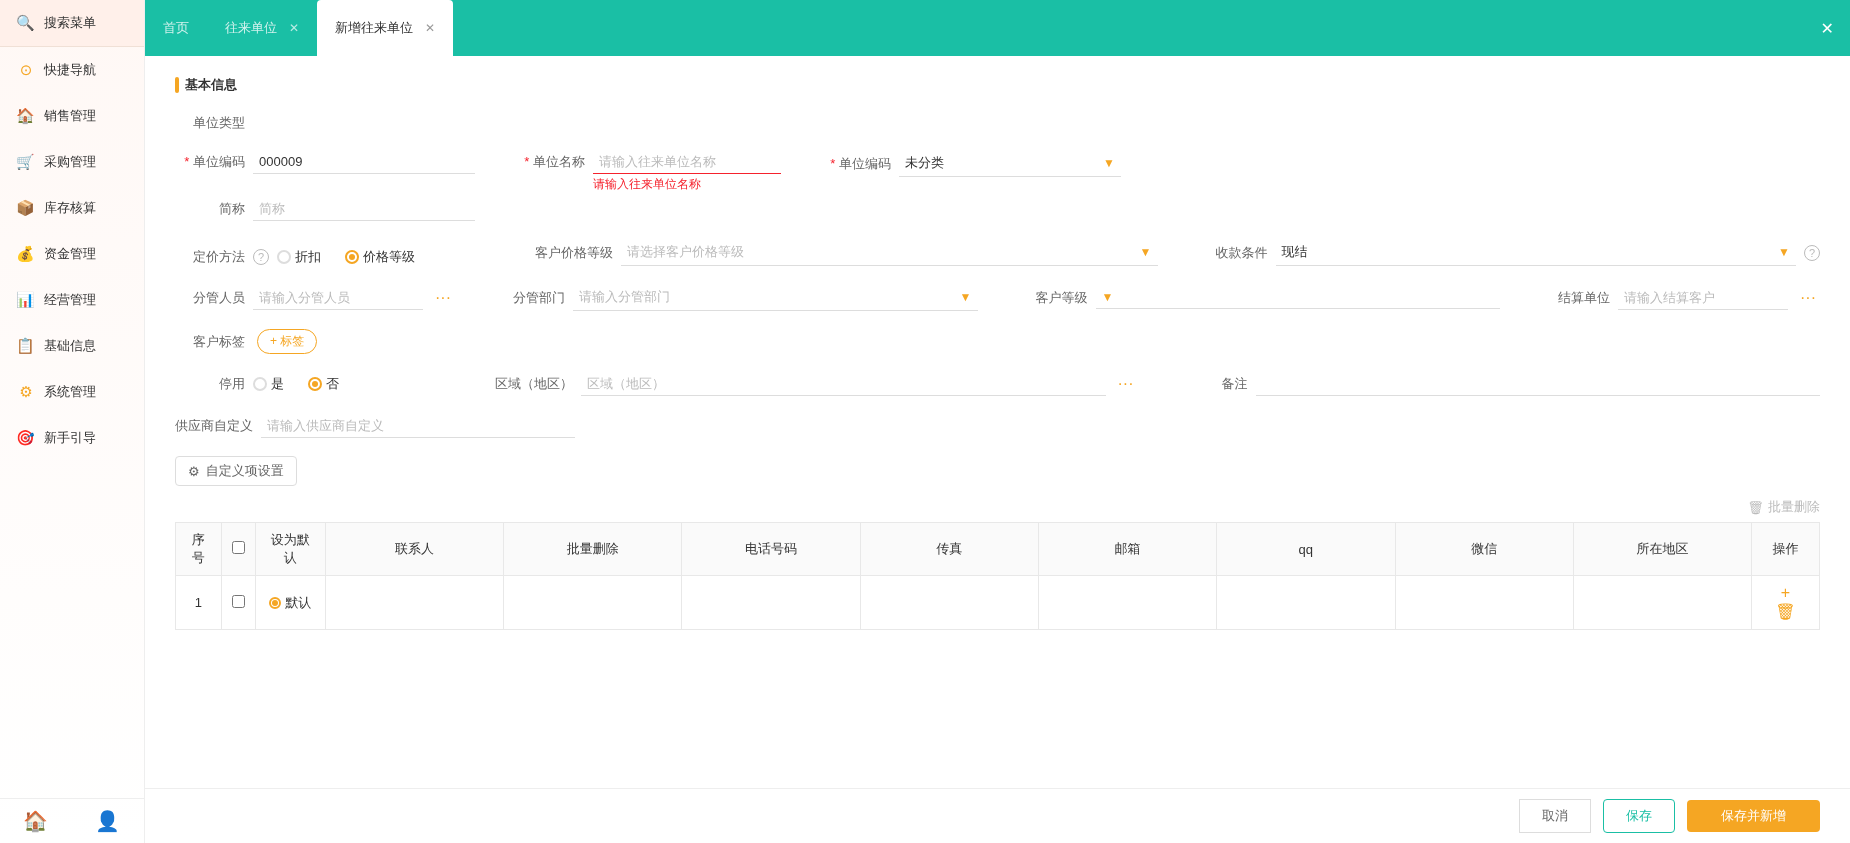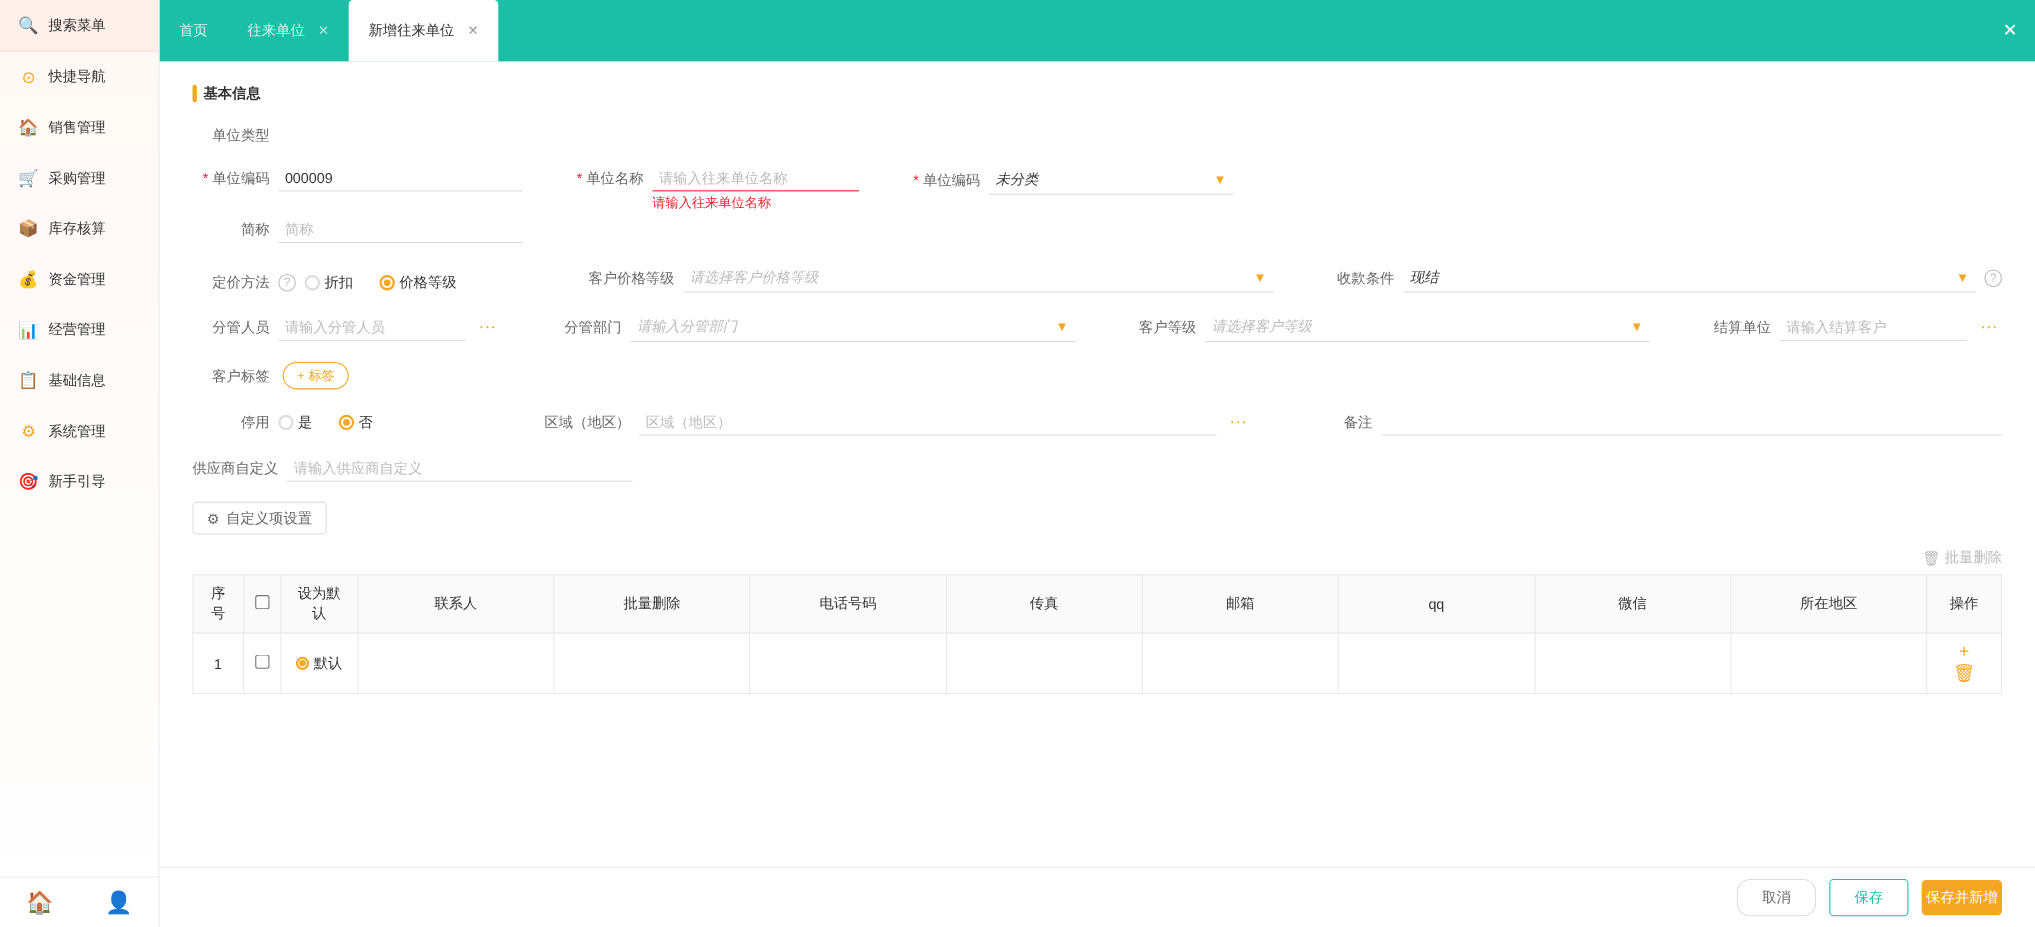--- a/index.html
+++ b/index.html
@@ -163,21 +163,20 @@
     .field-select {
       flex: 1;
       display: flex;
       align-items: center;
       border-bottom: 1px solid #ddd;
       padding: 4px 6px;
       cursor: pointer;
       color: #bbb;
       min-width: 0;
       position: relative;
-      font-style: italic;
     }
     .field-select .select-text { flex: 1; }
     .field-select .select-arrow { color: #f5a623; font-size: 12px; flex-shrink: 0; }
     .field-select.has-value { color: #333; }
 
     .error-msg {
       color: #f5222d;
       font-size: 12px;
       margin-top: 2px;
       margin-left: 78px;
@@ -289,37 +288,37 @@
       padding: 10px 30px;
       display: flex;
       justify-content: flex-end;
       gap: 12px;
       align-items: center;
       flex-shrink: 0;
     }
     .btn-cancel {
       padding: 7px 22px;
       border: 1px solid #ddd;
-      border-radius: 12px;
+      border-radius: 0;
       background: #fff;
       color: #666;
       cursor: pointer;
       font-size: 13px;
     }
     .btn-save {
       padding: 7px 22px;
       border: 1px solid #1abfa5;
       border-radius: 4px;
       background: #fff;
       color: #1abfa5;
       cursor: pointer;
       font-size: 13px;
     }
     .btn-save-new {
-      padding: 7px 4px;
+      padding: 7px 34px;
       border: none;
       border-radius: 4px;
       background: #f5a623;
       color: #fff;
       cursor: pointer;
       font-size: 13px;
     }
 
     .batch-delete {
       color: #bbb;
@@ -489,21 +488,20 @@
       <div class="form-field" style="min-width: 220px;">
         <span class="field-label">分管部门</span>
         <div class="field-select">
           <span class="select-text">请输入分管部门</span>
           <span class="select-arrow">▼</span>
         </div>
       </div>
       <div class="form-field" style="min-width: 220px;">
         <span class="field-label">客户等级</span>
         <div class="field-select">
-          <span class="select-text">请选择客户等级</span>
           <span class="select-arrow">▼</span>
         </div>
       </div>
       <div class="form-field" style="max-width: 280px;">
         <span class="field-label">结算单位</span>
         <input class="field-input" type="text" placeholder="请输入结算客户" style="">
         <span class="more-btn">···</span>
       </div>
     </div>
 

